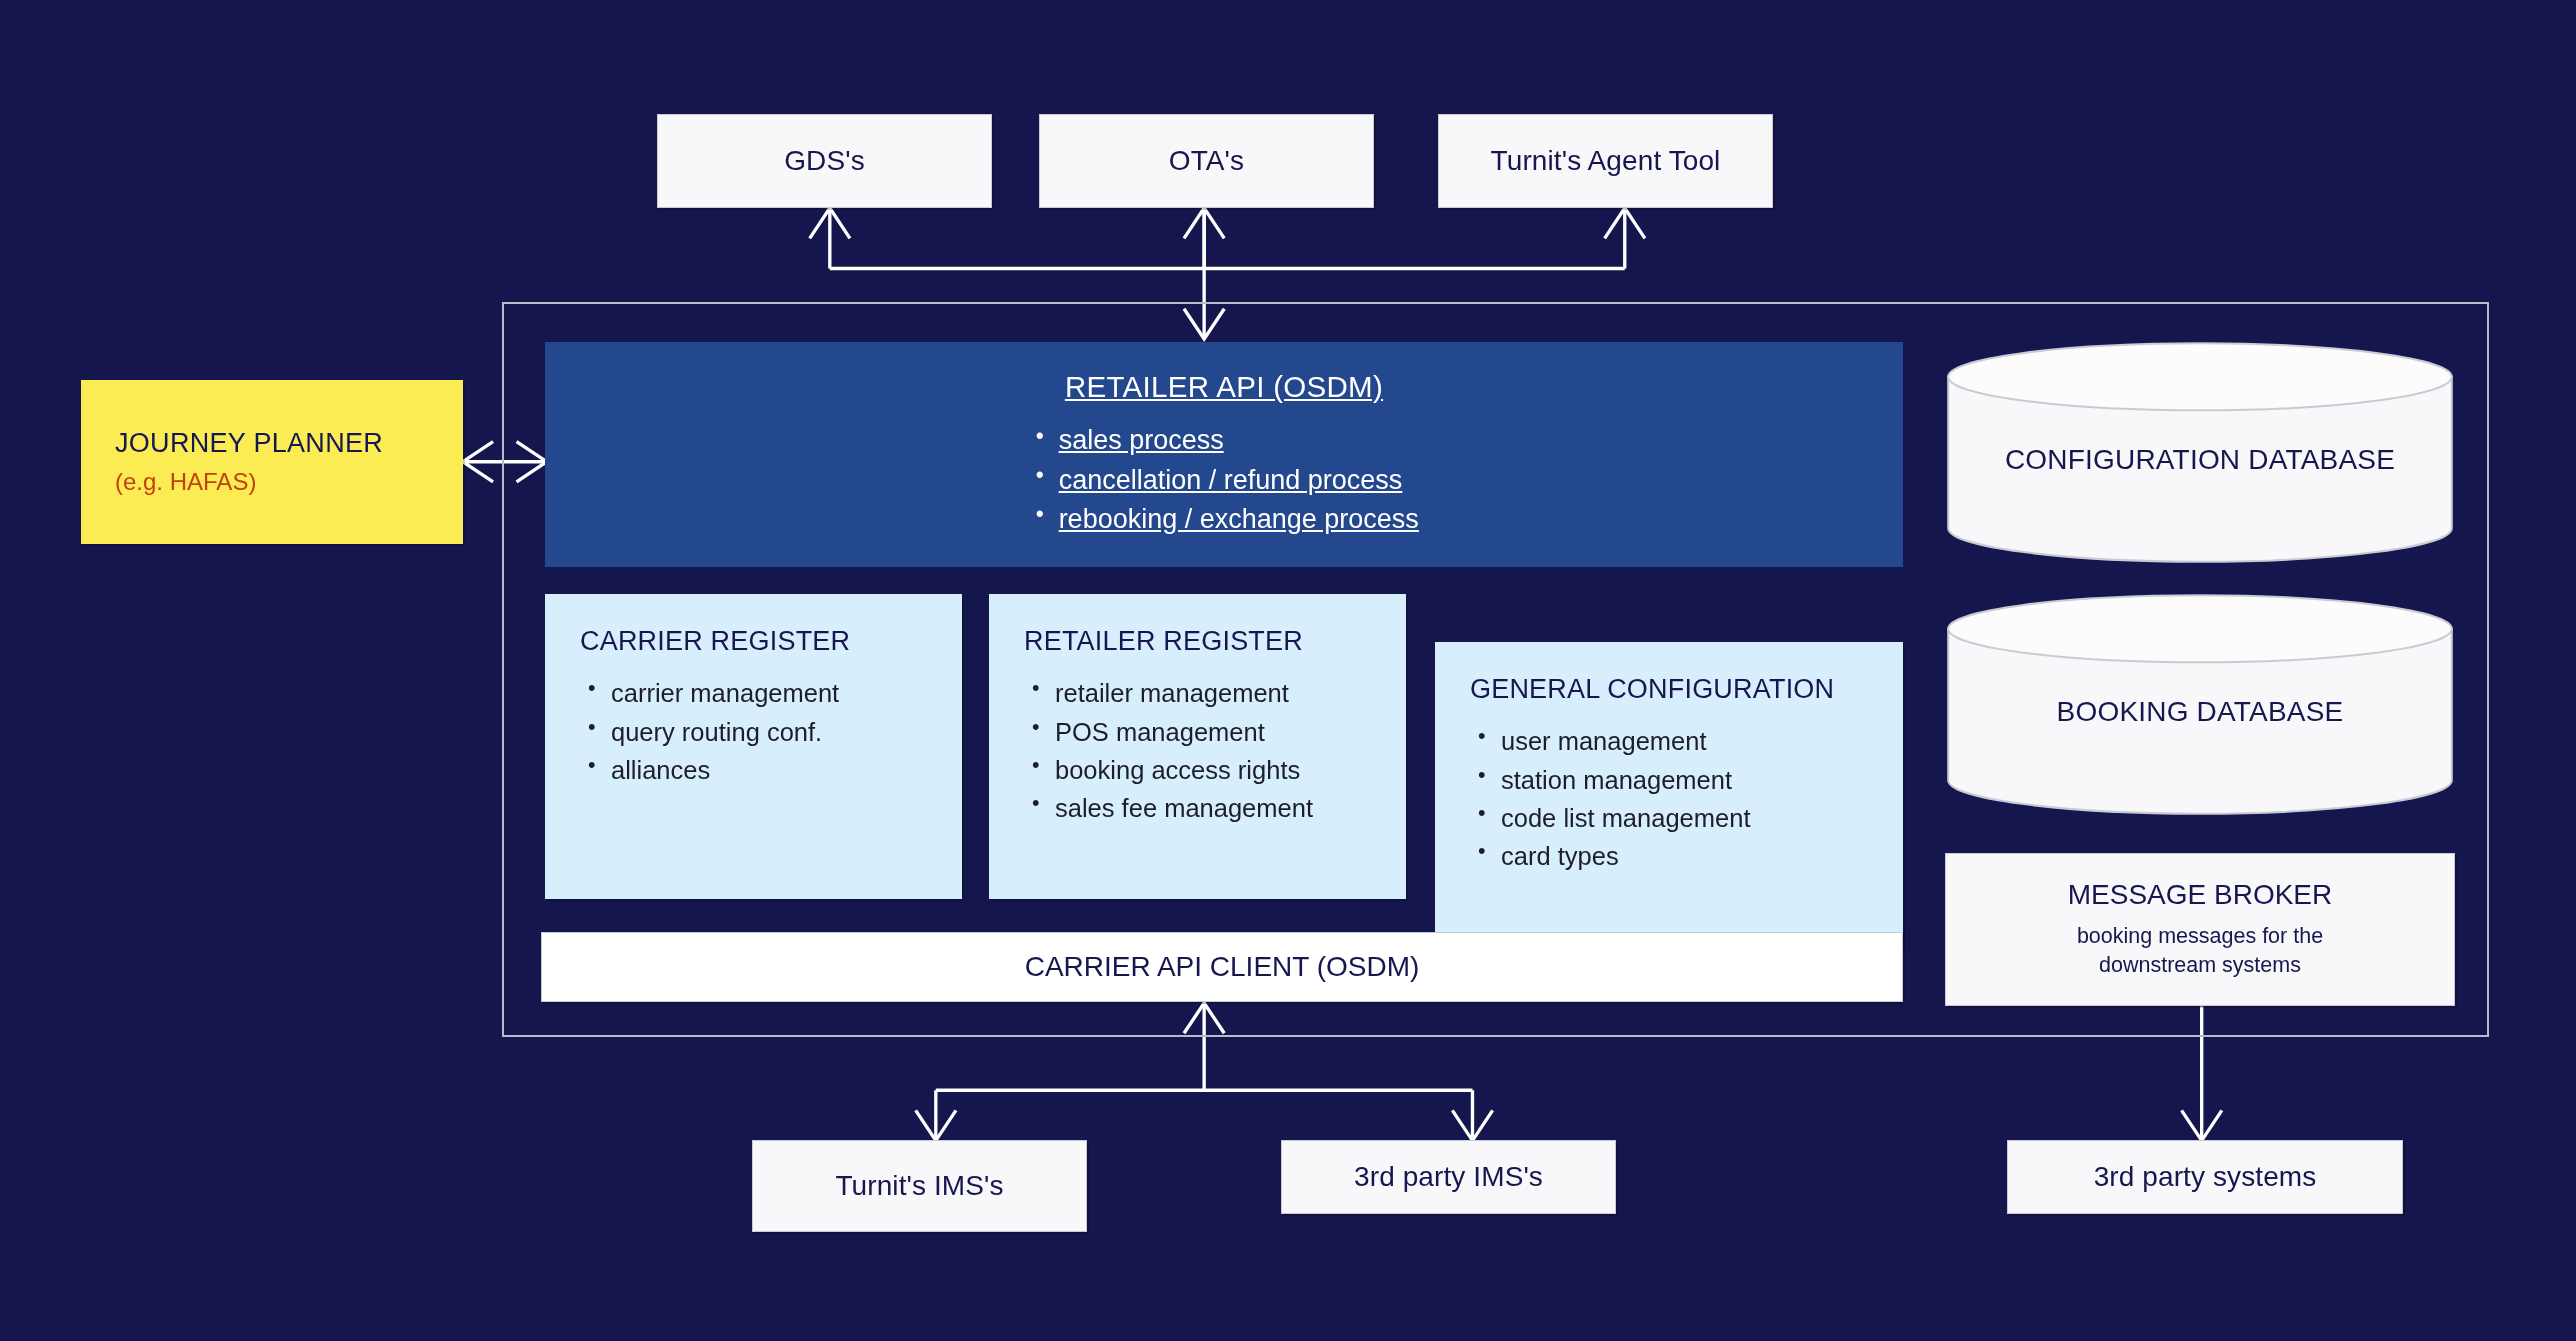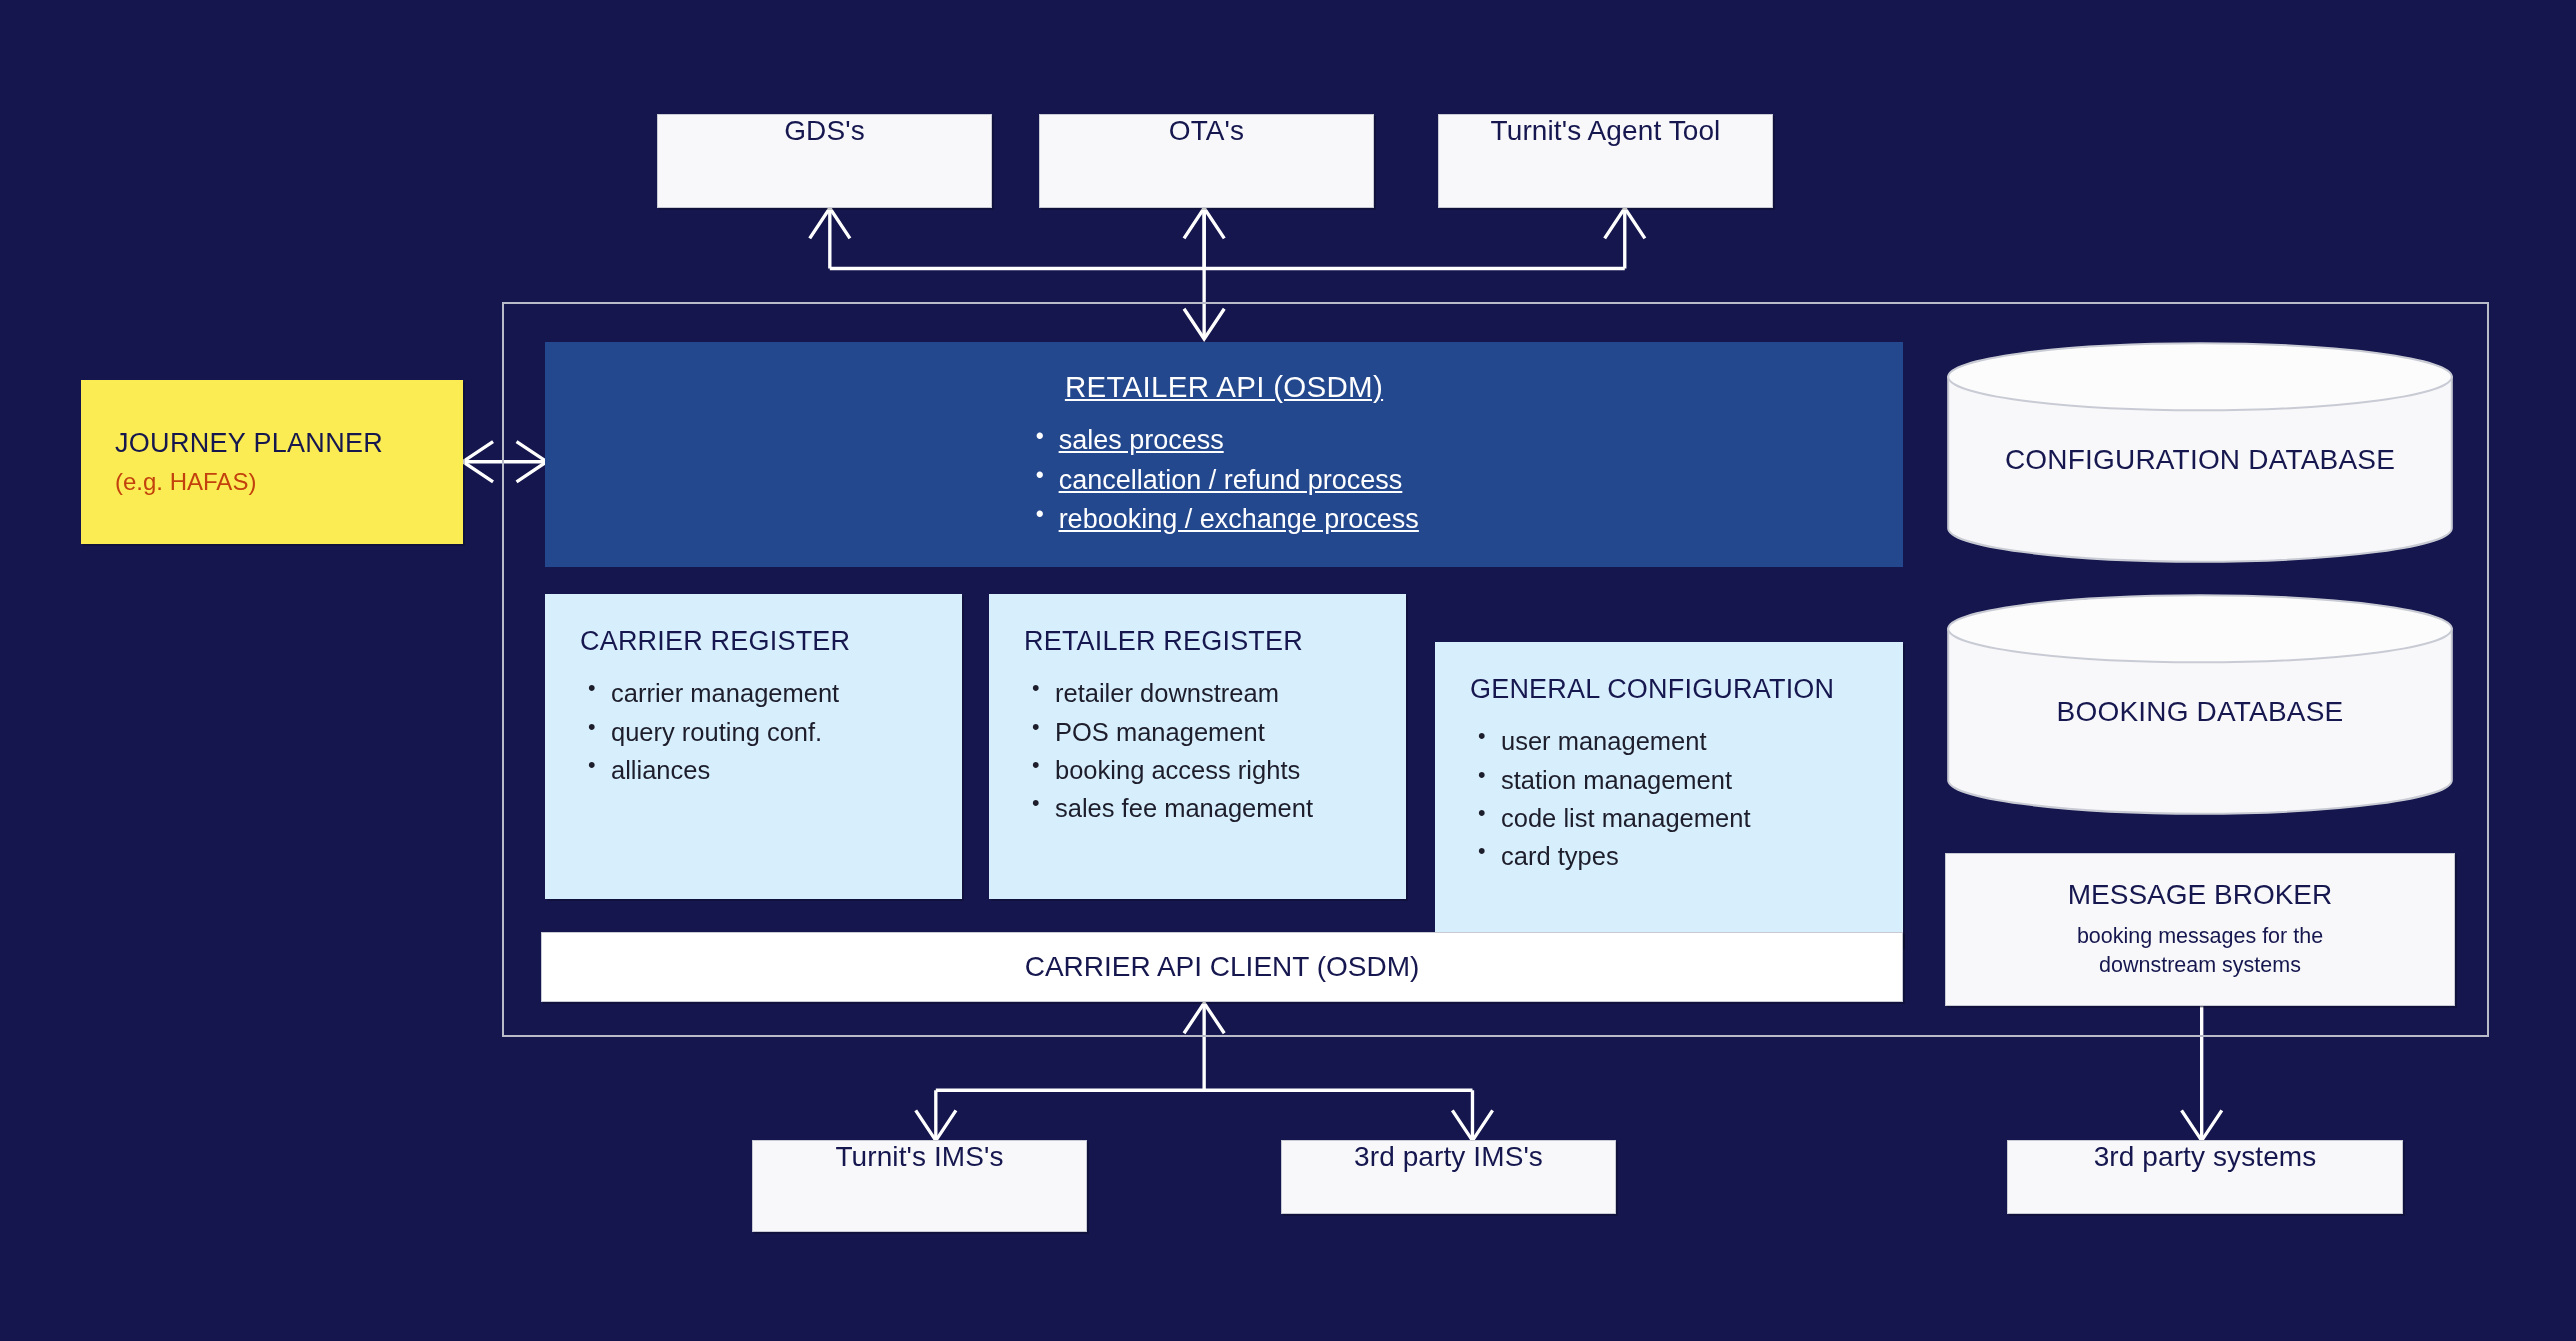--- a/index.html
+++ b/index.html
@@ -15,21 +15,21 @@
     font-family: "Liberation Sans", sans-serif;
     overflow: hidden;
   }
   
   .node {
     position: absolute;
     box-sizing: border-box;
     display: flex;
     flex-direction: column;
     align-items: center;
-    justify-content: flex-start;
+    justify-content: center;
     text-align: center;
   }
   .white-box {
     background: #f8f8fa;
     border: 1.3px solid #c9cbd4;
     color: #15164d;
     box-shadow: 2px 2px 0 rgba(0,0,0,0.22);
   }
   .top-box .label,
   .bottom-box .label {
@@ -268,21 +268,21 @@
     <ul>
       <li>carrier management</li>
       <li>query routing conf.</li>
       <li>alliances</li>
     </ul>
   </div>
 
   <div class="card" style="left:989px; top:594px; width:417px; height:305px;">
     <div class="title">RETAILER REGISTER</div>
     <ul>
-      <li>retailer downstream</li>
+      <li>retailer management</li>
       <li>POS management</li>
       <li>booking access rights</li>
       <li>sales fee management</li>
     </ul>
   </div>
 
   <div class="card" style="left:1435px; top:594px; width:468px; height:305px;margin-top:48px;">
     <div class="title">GENERAL CONFIGURATION</div>
     <ul>
       <li>user management</li>

